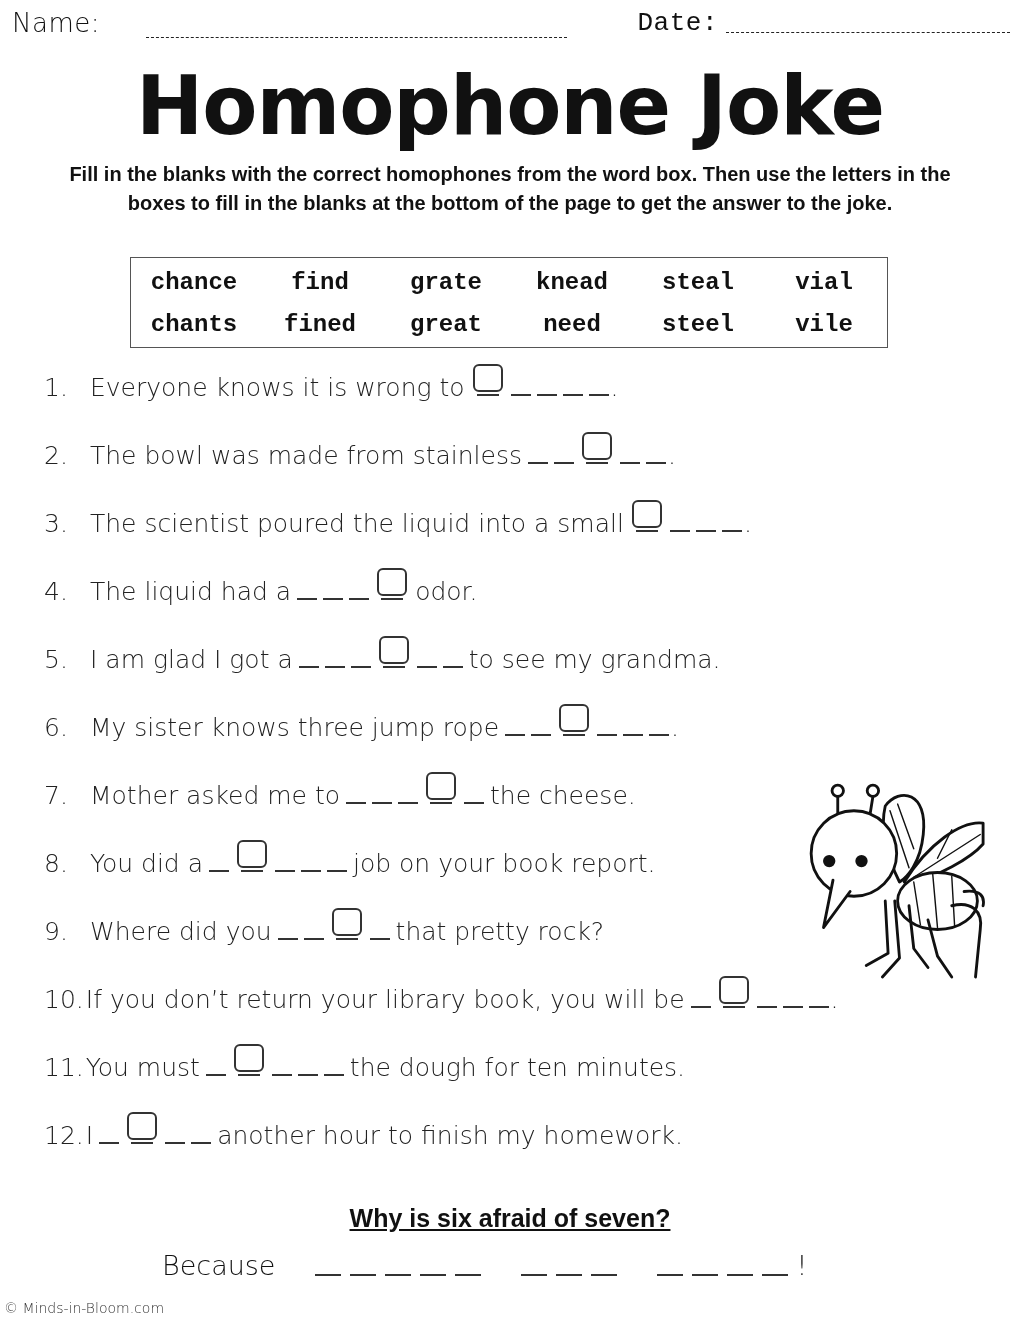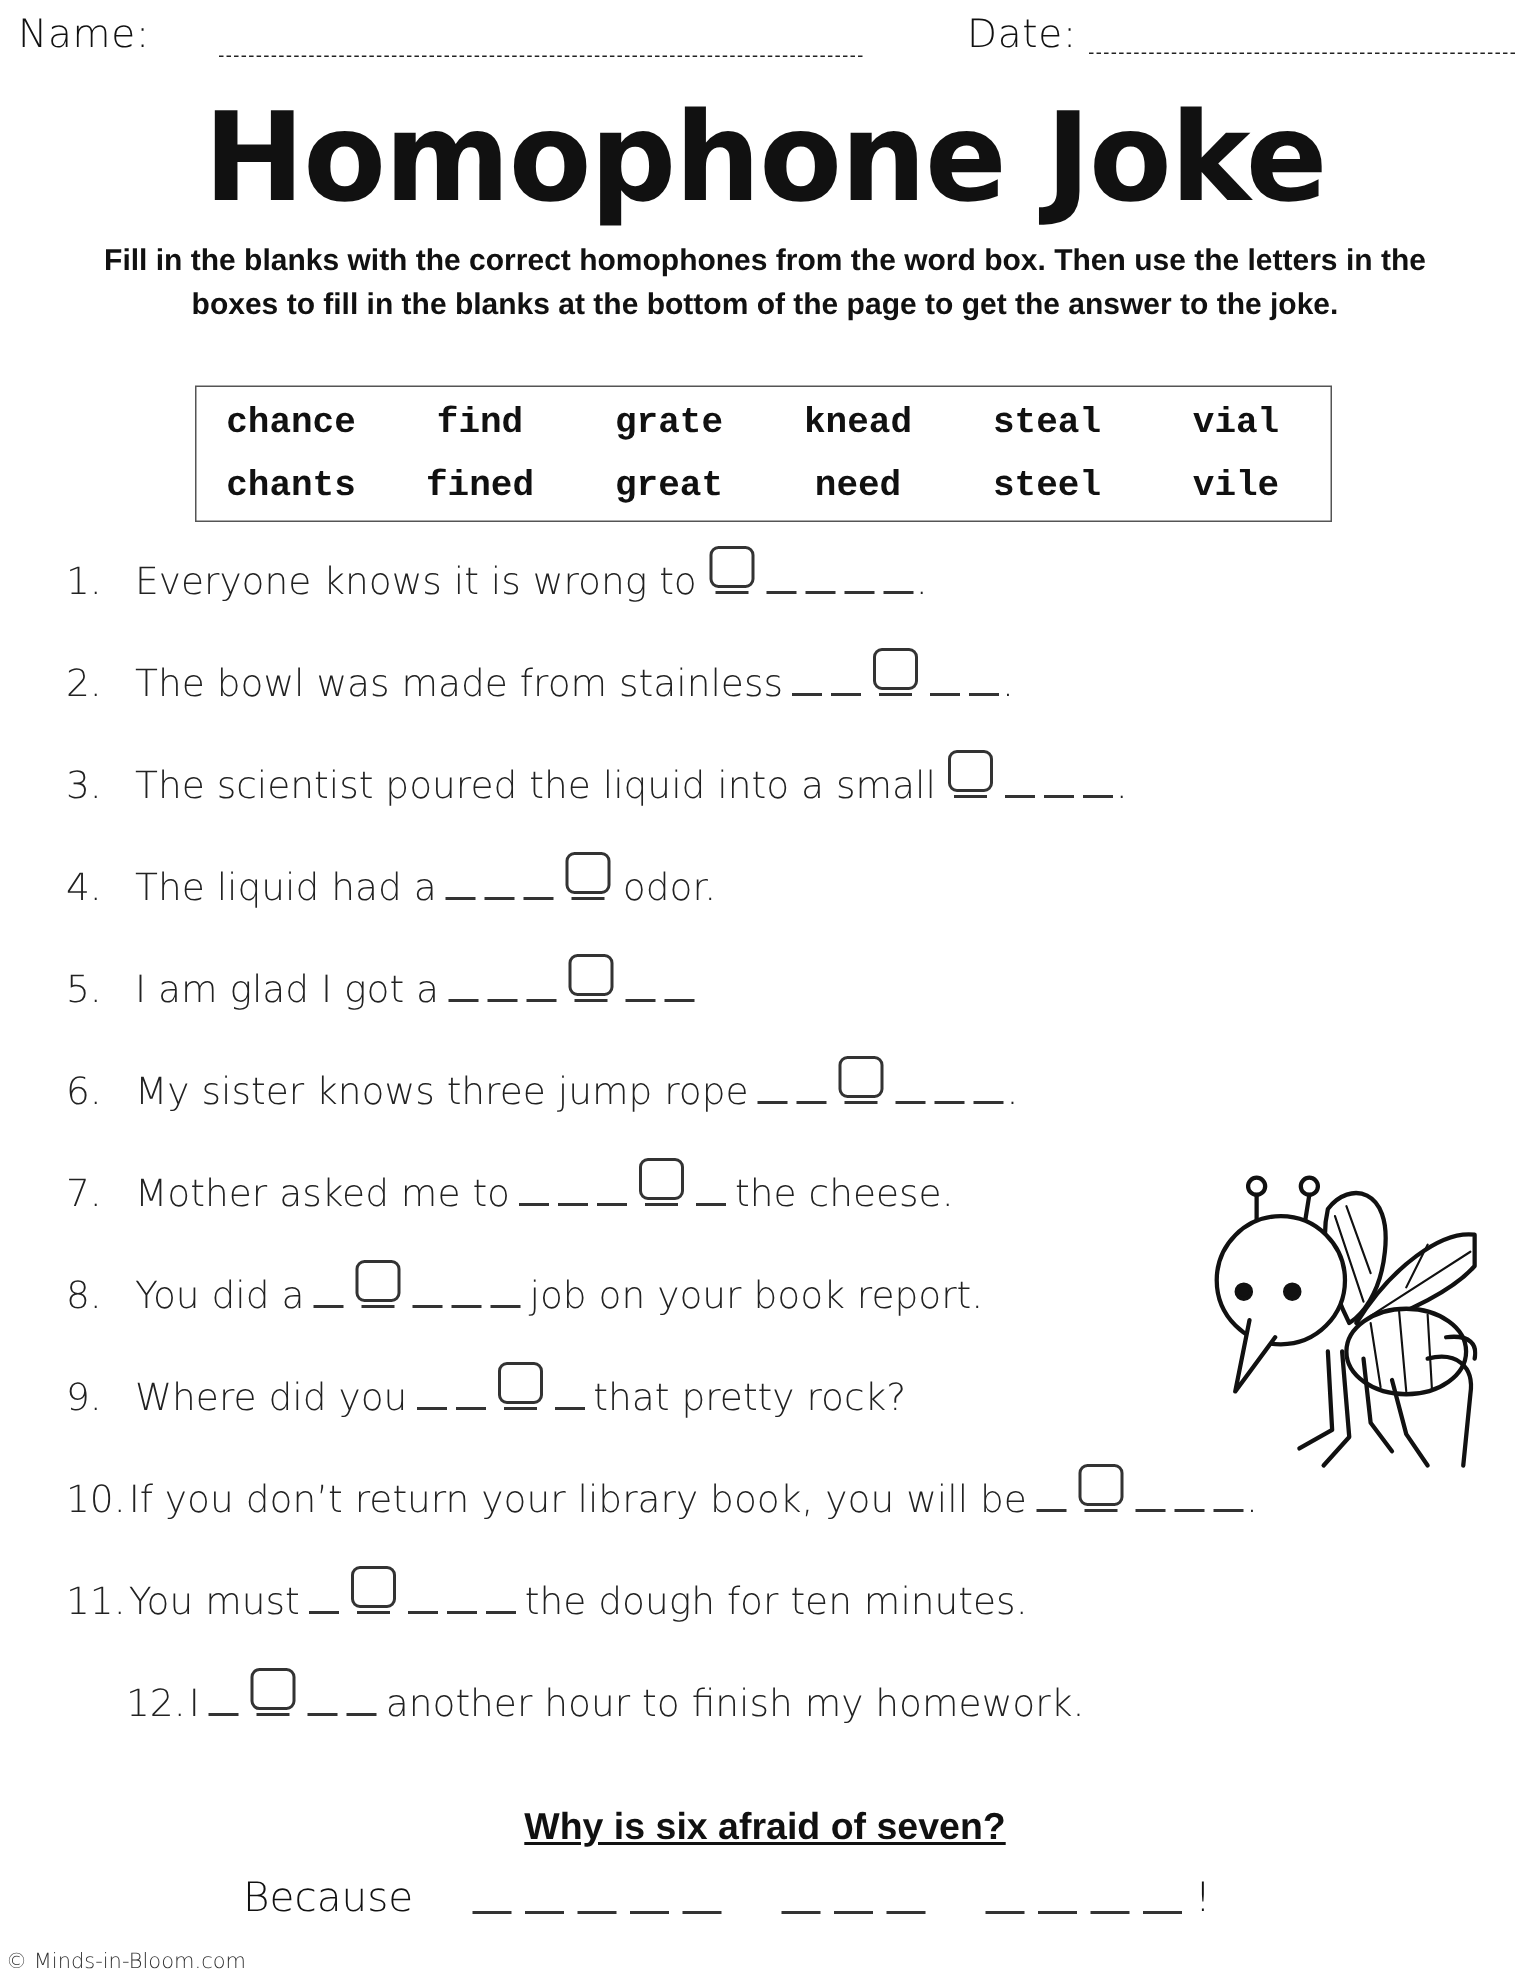--- a/index.html
+++ b/index.html
@@ -12,21 +12,21 @@
     font-size: 26px; font-weight: 300; letter-spacing: 0.5px;
     display: flex; align-items: flex-end; gap: 38px;
   }
   .field-label { color: #111; }
   .field-blank {
     display: inline-block; border-bottom: 1.5px dashed #222;
     height: 24px; margin-left: 8px;
   }
   #name-blank { width: 446px; }
   #date-blank { width: 284px; }
-  .date-group { margin-left: 32px; display: flex; align-items: center; }
+  .date-group { margin-left: 32px; display: flex; align-items: flex-start; font-family: Liberation Mono, monospace; }
 
   .title {
     position: absolute; top: 58px; left: 0; width: 100%;
     text-align: center;
     font-family: "DejaVu Sans", sans-serif;
     font-weight: bold; font-size: 82px; letter-spacing: -1px;
     transform: scaleX(0.98);
   }
 
   .instructions {
@@ -188,20 +188,21 @@
         <span class="blank"></span>
         <span class="blank"></span>
         <span class="blank"></span>
         <span class="box-slot">
           <span class="box"></span>
           <span class="blank"></span>
         </span>
         <span class="blank"></span>
         <span class="blank"></span>
       </span>
+      <span class="q-after">to see my grandma.</span>
     </div>
     <div class="q" style="top: 322px;">
       <span class="q-num">6.</span>
       <span class="q-text">My sister knows three jump rope</span>
       <span class="blanks">
         <span class="blank"></span>
         <span class="blank"></span>
         <span class="box-slot">
           <span class="box"></span>
           <span class="blank"></span>
@@ -279,21 +280,21 @@
         <span class="box-slot">
           <span class="box"></span>
           <span class="blank"></span>
         </span>
         <span class="blank"></span>
         <span class="blank"></span>
         <span class="blank"></span>
       </span>
       <span class="q-after">the dough for ten minutes.</span>
     </div>
-    <div class="q" style="top: 730px; margin-left: 40px;">
+    <div class="q" style="top: 730px;">
       <span class="q-num wide">12.</span>
       <span class="q-text">I</span>
       <span class="blanks">
         <span class="blank"></span>
         <span class="box-slot">
           <span class="box"></span>
           <span class="blank"></span>
         </span>
         <span class="blank"></span>
         <span class="blank"></span>

